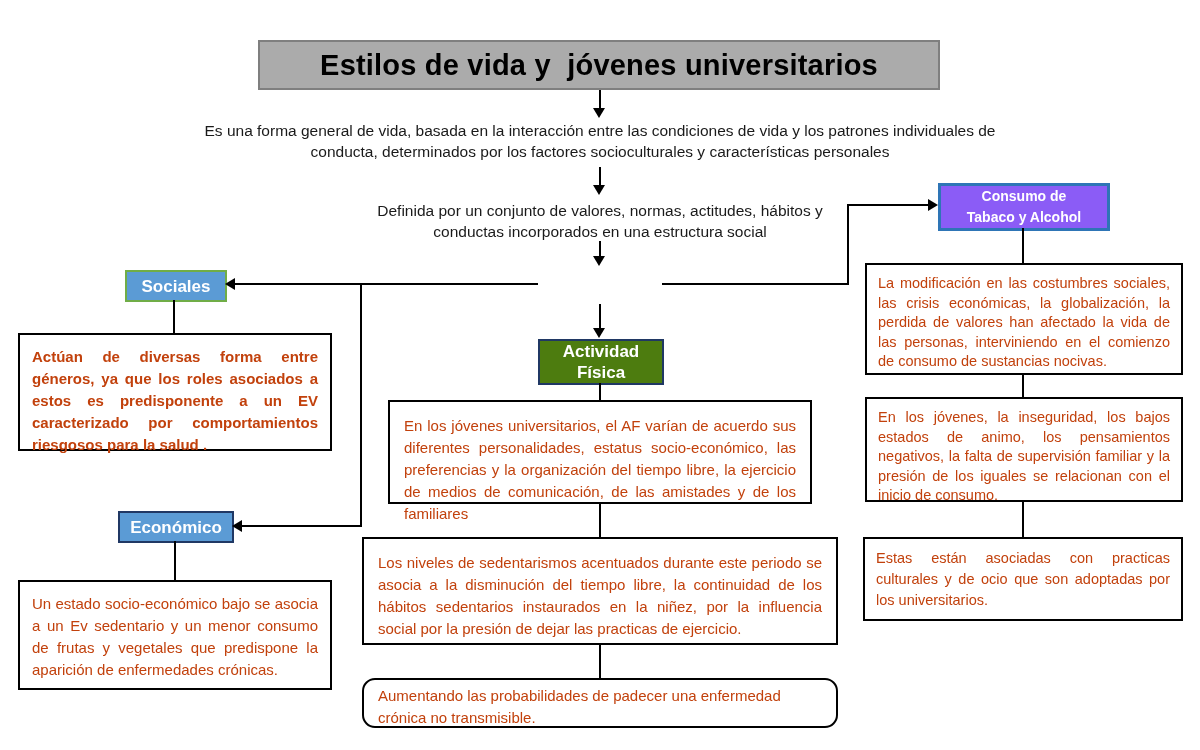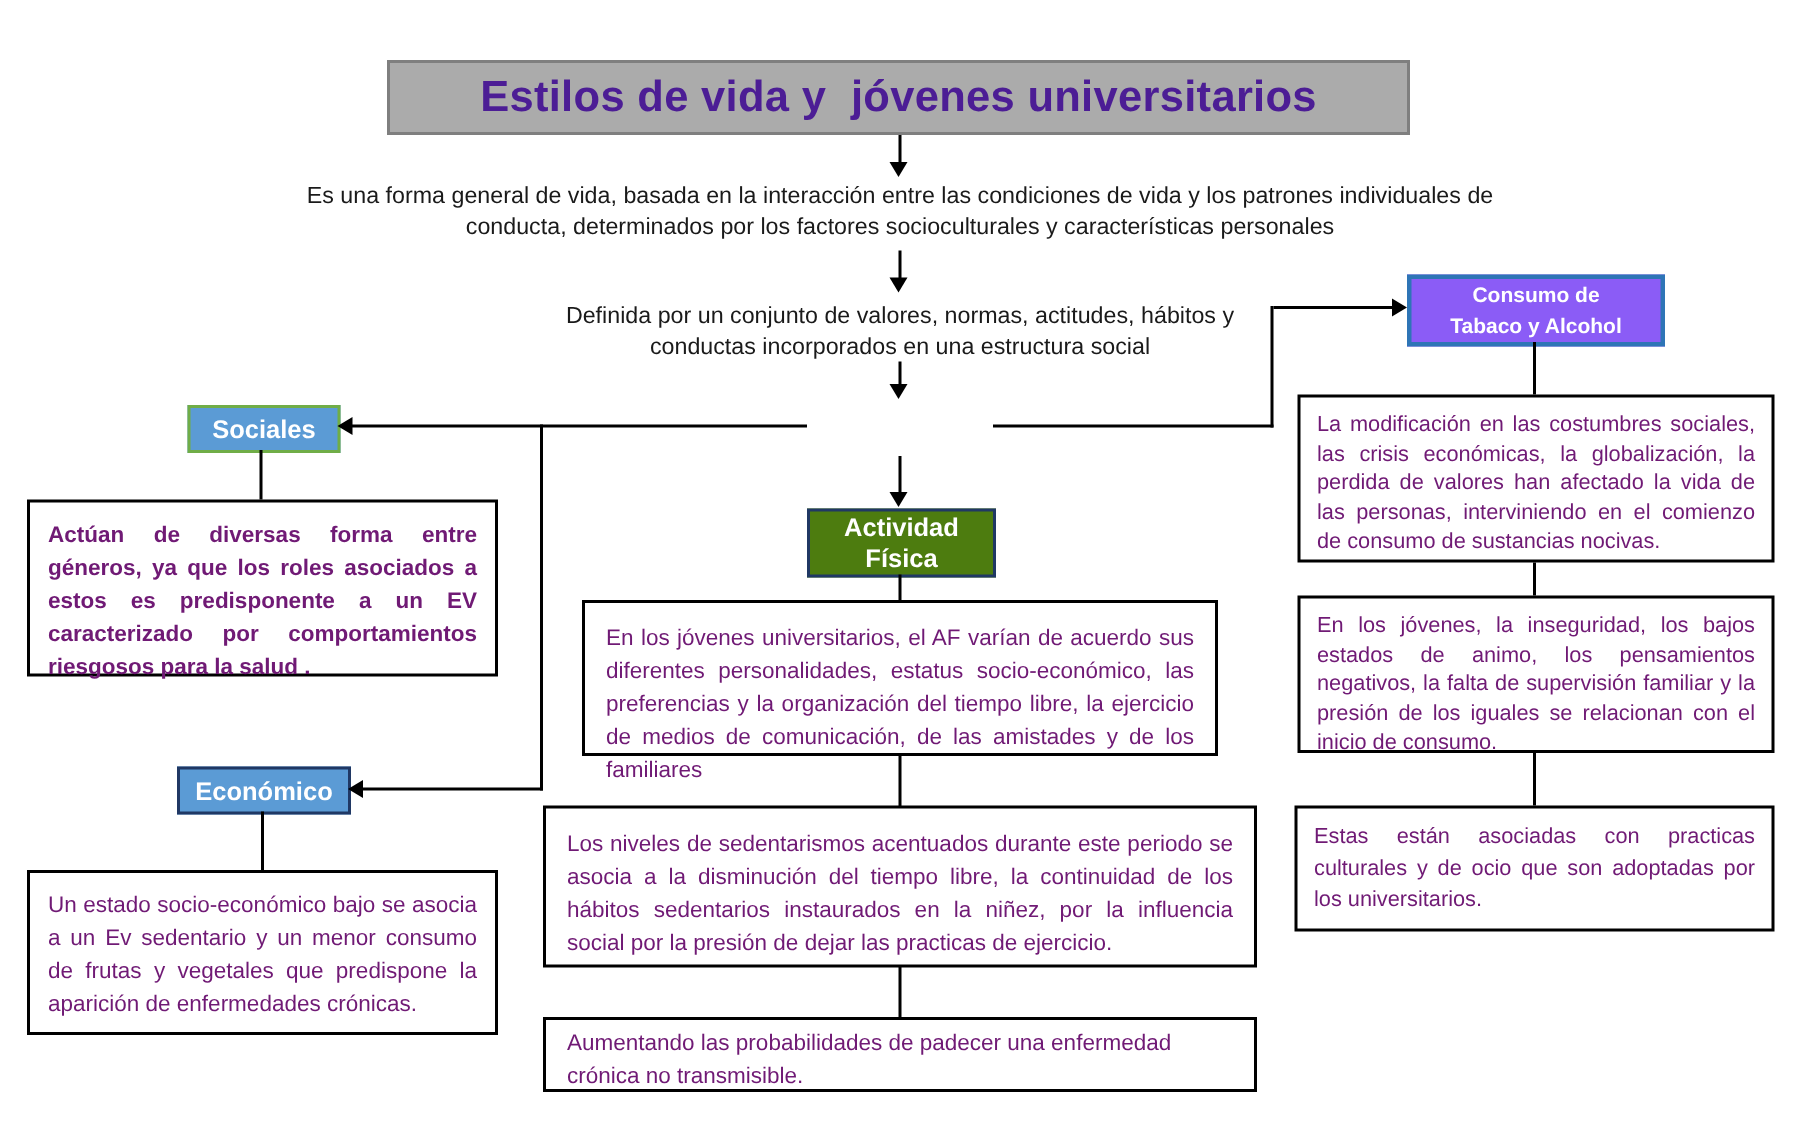--- a/index.html
+++ b/index.html
@@ -6,21 +6,21 @@
   #canvas{
     position:relative;width:1200px;height:750px;background:#ffffff;overflow:hidden;
     font-family:"Liberation Sans","DejaVu Sans",sans-serif;color:#1a1a1a;
   }
   .abs{position:absolute;}
   
   .title-box{
     left:258px;top:40px;width:678px;height:46px;
     background:#ababab;border:2px solid #7f7f7f;
     display:flex;align-items:center;justify-content:center;
-    font-size:29px;font-weight:bold;color:#4c1d95;letter-spacing:.2px;white-space:pre;
+    font-size:29px;font-weight:bold;color:#000000;letter-spacing:.2px;white-space:pre;
   }
   .free-text{
     text-align:center;font-size:15.5px;line-height:21px;color:#1a1a1a;white-space:pre-line;
   }
   .intro-text{left:150px;top:120px;width:900px;}
   .definition-text{left:300px;top:200px;width:600px;}
   .node{
     display:flex;align-items:center;justify-content:center;text-align:center;
     color:#fff;font-weight:bold;white-space:pre-line;line-height:21px;
   }
@@ -39,29 +39,29 @@
   .af-node{
     left:538px;top:339px;width:122px;height:42px;
     background:#4d7c0f;border:2px solid #203864;font-size:17px;
   }
   .consumo-node{
     left:938px;top:183px;width:166px;height:42px;
     background:#8b5cf6;border:3px solid #2e75b6;font-size:14px;
   }
   
   .desc{
-    background:#fff;border:2px solid #000;color:#701a75;
+    background:#fff;border:2px solid #000;color:#c2410c;
     font-size:15px;line-height:22px;text-align:justify;
     padding:11px 12px;box-sizing:border-box;
   }
   .sociales-desc{left:18px;top:333px;width:314px;height:118px;font-weight:bold;}
   .economico-desc{left:18px;top:580px;width:314px;height:110px;}
   .af-desc{left:388px;top:400px;width:424px;height:104px;padding:13px 14px;}
   .sed-desc{left:362px;top:537px;width:476px;height:108px;padding:13px 14px;}
-  .bottom-desc{left:362px;top:678px;width:476px;height:50px;padding:5px 14px;text-align:left;}
+  .bottom-desc{left:362px;top:678px;width:476px;height:50px;padding:5px 14px;text-align:left;border-radius:13px;}
   .r-desc1{left:865px;top:263px;width:318px;height:112px;font-size:14.5px;line-height:19.5px;padding:9px 11px;}
   .r-desc2{left:865px;top:397px;width:318px;height:105px;font-size:14.5px;line-height:19.5px;padding:9px 11px;}
   .r-desc3{left:863px;top:537px;width:320px;height:84px;font-size:14.5px;line-height:21px;padding:9px 11px;}
   
   .hline{position:absolute;height:2px;background:#000;}
   .vline{position:absolute;width:2px;background:#000;}
   .arr{position:absolute;width:0;height:0;}
   .arr-down{border-left:6px solid transparent;border-right:6px solid transparent;border-top:10px solid #000;}
   .arr-left{border-top:6px solid transparent;border-bottom:6px solid transparent;border-right:10px solid #000;}
   .arr-right{border-top:6px solid transparent;border-bottom:6px solid transparent;border-left:10px solid #000;}

